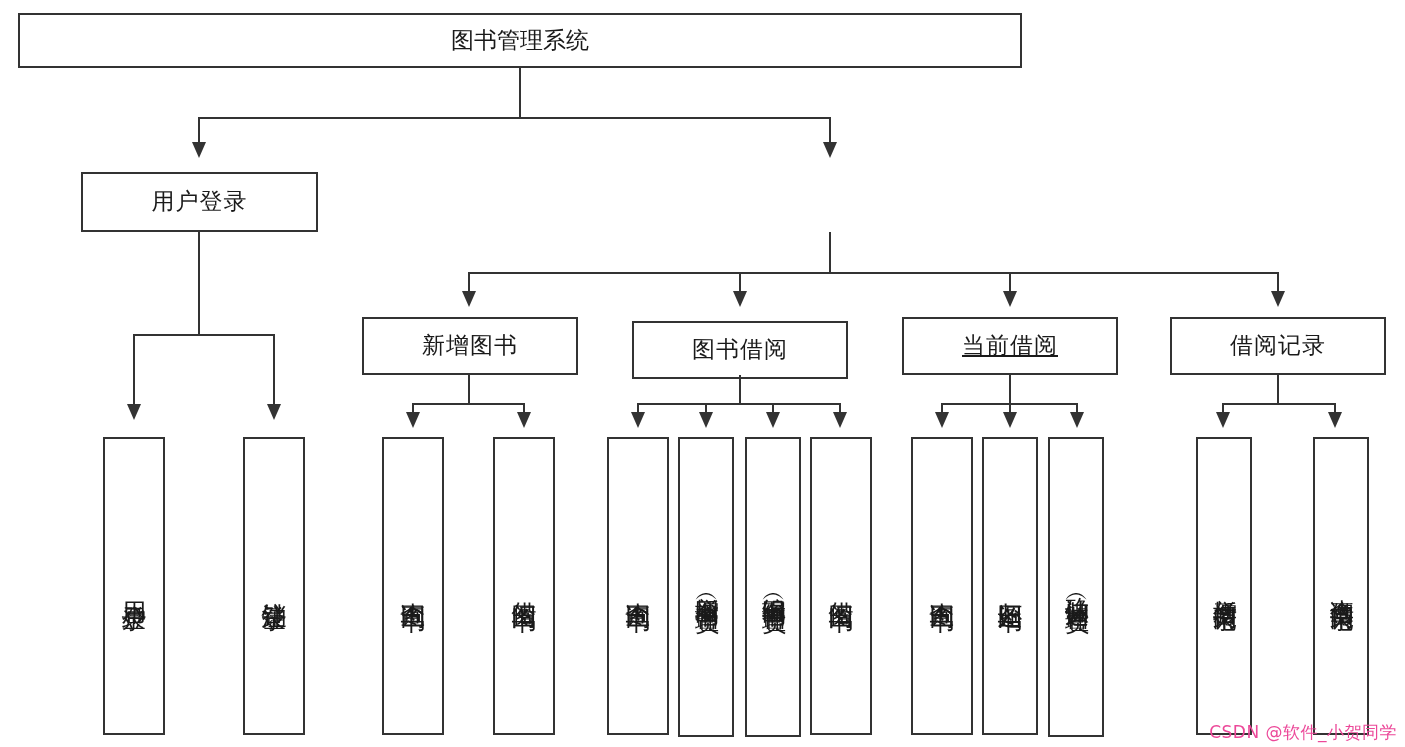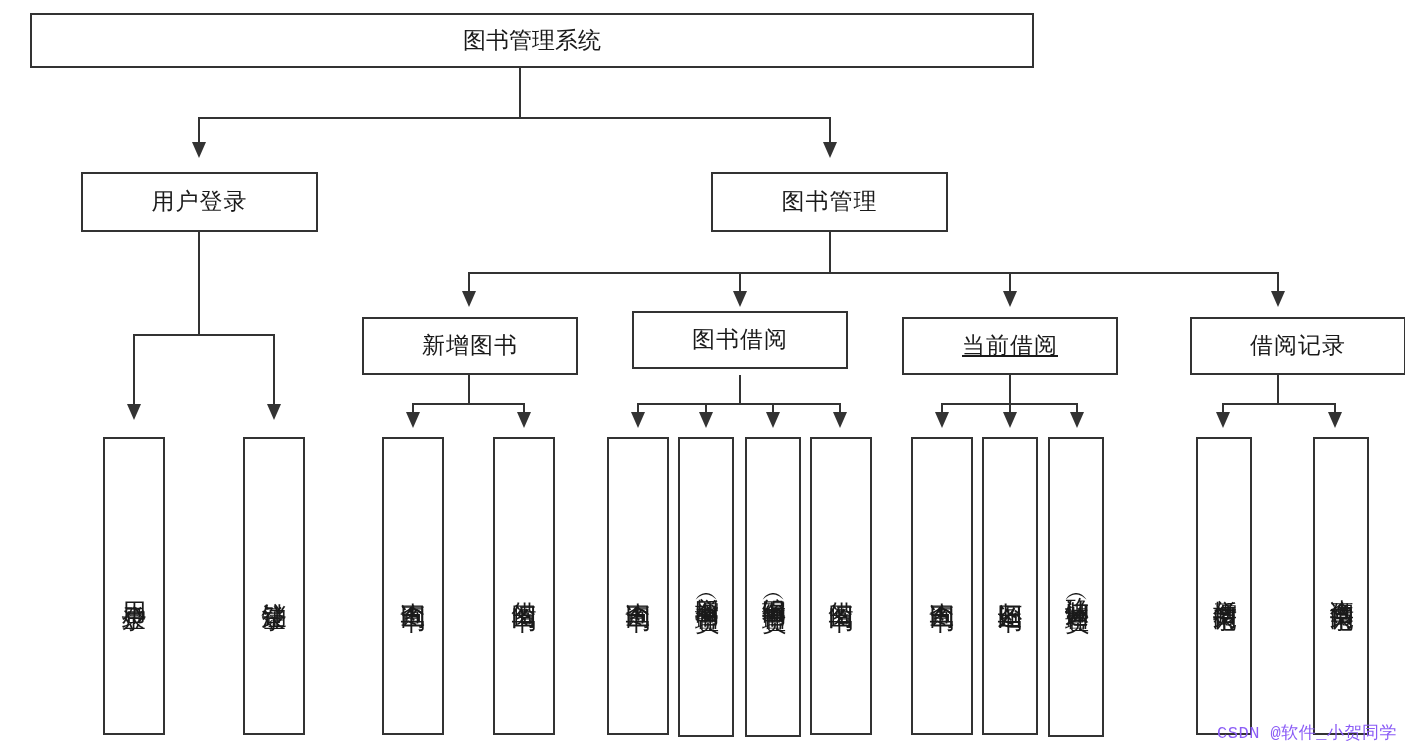--- a/index.html
+++ b/index.html
@@ -25,21 +25,20 @@
     justify-content:center;
     color:#1a1a1a;
   }
   .node.h{
     font-size:23px;
     letter-spacing:1px;
     line-height:1.1;
   }
   .node.root{
     font-size:23px;
-    margin-left:12px;
   }
   
   .node.v{
     font-size:25px;
     line-height:1.16;
     writing-mode:vertical-rl;
     text-orientation:upright;
     align-items:center;
     justify-content:center;
     padding:6px 0;
@@ -63,24 +62,23 @@
     border-left:7px solid transparent;
     border-right:7px solid transparent;
     border-top:16px solid #333333;
   }
   
   #watermark{
     position:absolute;
     right:8px;
     bottom:3px;
     font-size:17px;
-    color:#8b5cf6;
+    color:#ec4899;
     white-space:nowrap;
     letter-spacing:0.5px;
-    font-family:Liberation Mono, monospace;
   }
 </style>
 </head>
 <body>
 
 <div id="canvas">
 
   <div class="node root" style="left:18px;top:13px;width:1004px;height:55px;">
     <span>图书管理系统</span>
   </div>
@@ -89,23 +87,20 @@
 
   <div class="ln hln" style="left:199px;top:117px;width:632px;height:2px;"></div>
 
   <div class="ln vln" style="left:198px;top:117px;width:2px;height:28px;"></div>
   <div class="arrow" style="left:192px;top:142px;"></div>
   <div class="ln vln" style="left:829px;top:117px;width:2px;height:28px;"></div>
   <div class="arrow" style="left:823px;top:142px;"></div>
 
   <div class="node h" style="left:81px;top:172px;width:237px;height:60px;">
     <span>用户登录</span>
-  </div>
-  <div class="node h" style="left:711px;top:172px;width:237px;height:60px;">
-    <span>图书管理</span>
   </div>
 
   <div class="ln vln" style="left:198px;top:232px;width:2px;height:103px;"></div>
   <div class="ln hln" style="left:133px;top:334px;width:141px;height:2px;"></div>
   <div class="ln vln" style="left:133px;top:334px;width:2px;height:72px;"></div>
   <div class="arrow" style="left:127px;top:404px;"></div>
   <div class="ln vln" style="left:273px;top:334px;width:2px;height:72px;"></div>
   <div class="arrow" style="left:267px;top:404px;"></div>
 
   <div class="ln vln" style="left:829px;top:232px;width:2px;height:42px;"></div>
@@ -116,27 +111,27 @@
   <div class="ln vln" style="left:739px;top:272px;width:2px;height:22px;"></div>
   <div class="arrow" style="left:733px;top:291px;"></div>
   <div class="ln vln" style="left:1009px;top:272px;width:2px;height:22px;"></div>
   <div class="arrow" style="left:1003px;top:291px;"></div>
   <div class="ln vln" style="left:1277px;top:272px;width:2px;height:22px;"></div>
   <div class="arrow" style="left:1271px;top:291px;"></div>
 
   <div class="node h" style="left:362px;top:317px;width:216px;height:58px;">
     <span>新增图书</span>
   </div>
-  <div class="node h" style="left:632px;top:311px;width:216px;height:58px;">
+  <div class="node h" style="left:632px;top:321px;width:216px;height:58px;">
     <span>图书借阅</span>
   </div>
   <div class="node h" style="left:902px;top:317px;width:216px;height:58px;text-decoration:underline;">
     <span>当前借阅</span>
   </div>
-  <div class="node h" style="left:1170px;top:317px;width:216px;height:58px;margin-left:20px;">
+  <div class="node h" style="left:1170px;top:317px;width:216px;height:58px;">
     <span>借阅记录</span>
   </div>
 
   <div class="ln vln" style="left:468px;top:375px;width:2px;height:29px;"></div>
   <div class="ln hln" style="left:412px;top:403px;width:113px;height:2px;"></div>
   <div class="ln vln" style="left:412px;top:403px;width:2px;height:12px;"></div>
   <div class="arrow" style="left:406px;top:412px;"></div>
   <div class="ln vln" style="left:523px;top:403px;width:2px;height:12px;"></div>
   <div class="arrow" style="left:517px;top:412px;"></div>
 

